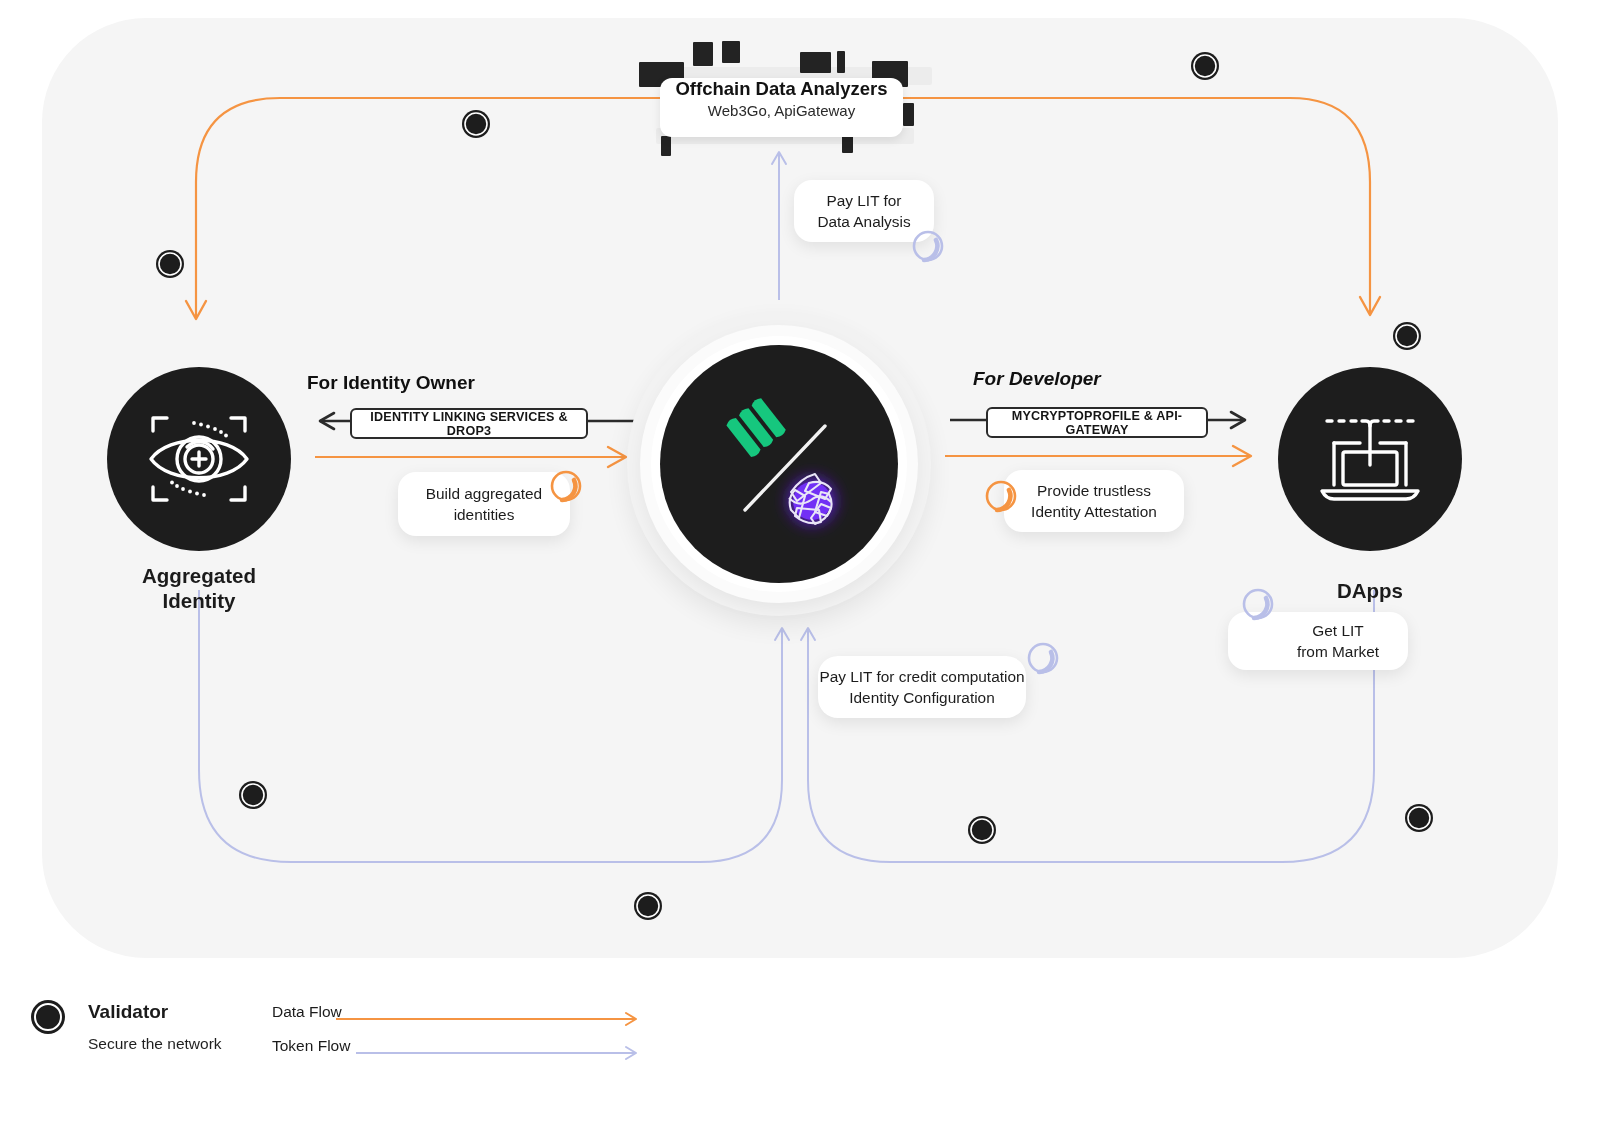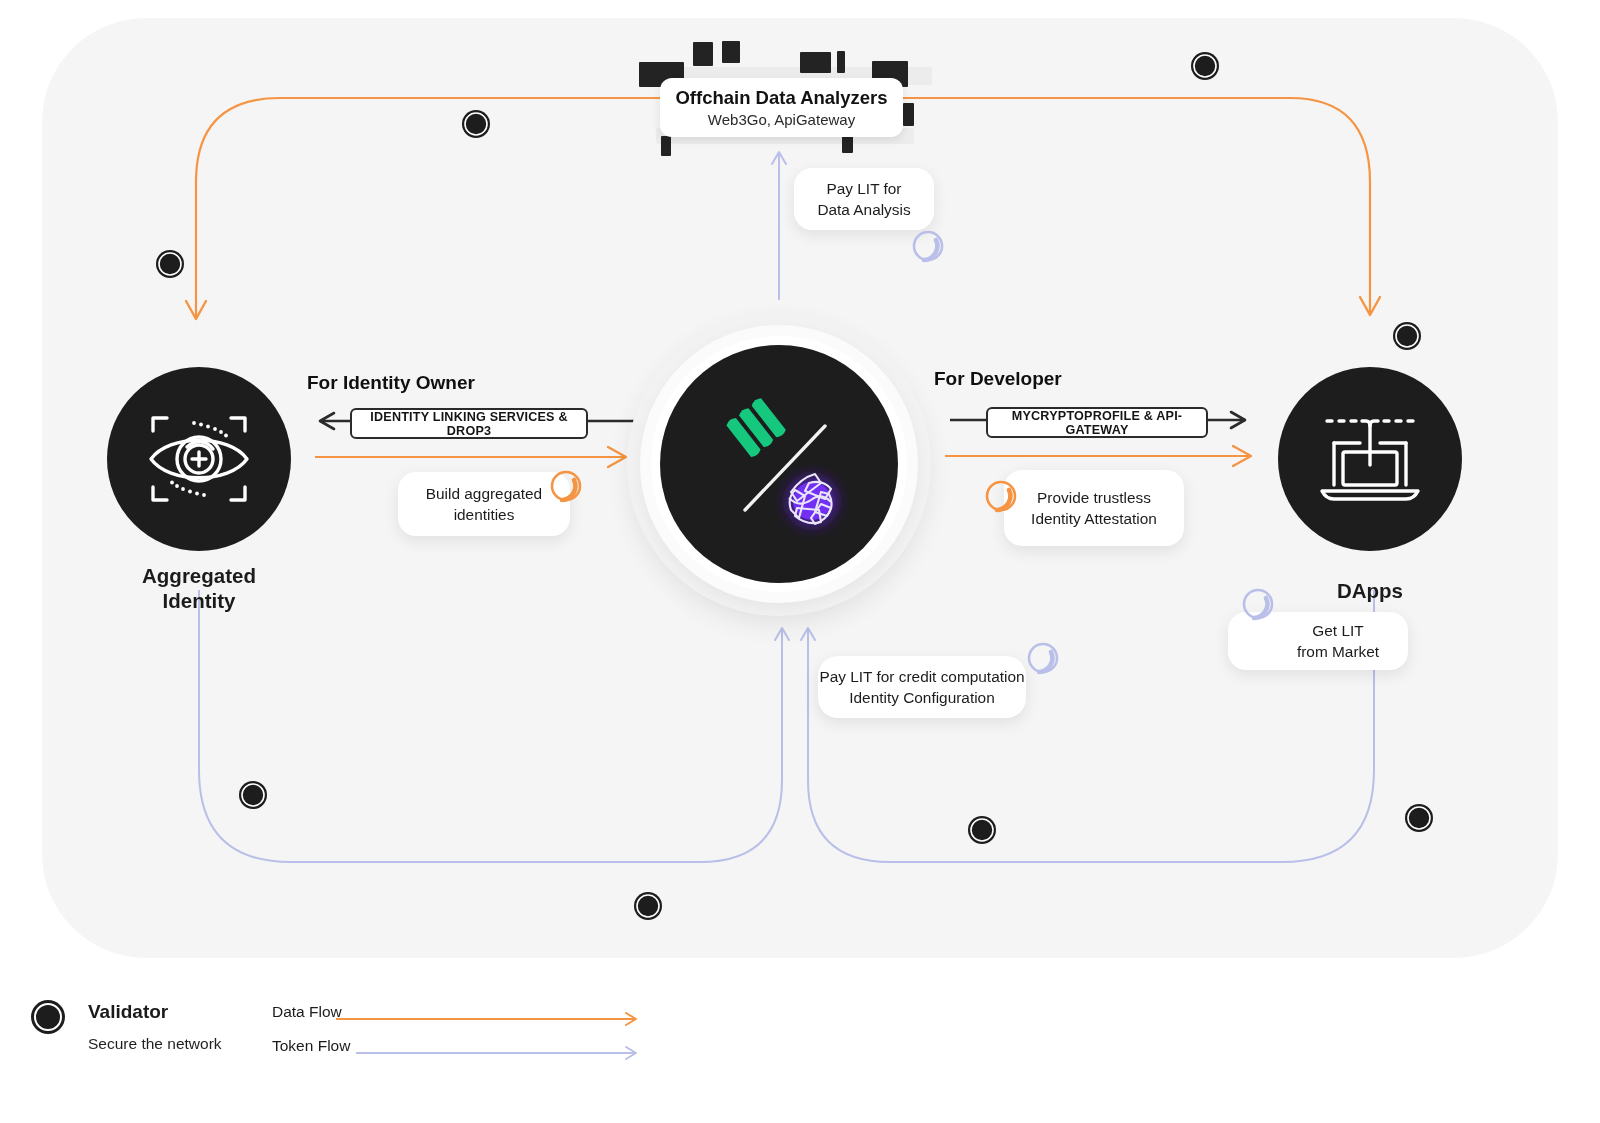--- a/index.html
+++ b/index.html
@@ -37,21 +37,21 @@
       border-radius:50%;background:#f2f2f2;box-shadow:0 10px 24px rgba(0,0,0,.07);}
   #node-center .ring2{position:absolute;left:13px;top:13px;width:278px;height:278px;
       border-radius:50%;background:#fbfbfb;box-shadow:0 6px 16px rgba(0,0,0,.05);}
   #node-center .ring1{position:absolute;left:24px;top:24px;width:256px;height:256px;
       border-radius:50%;background:#ffffff;}
   #node-center .disc{position:absolute;left:33px;top:33px;width:238px;height:238px;}
 
   
   #offchain-banner{position:absolute;left:660px;top:78px;width:243px;height:59px;
        background:#ffffff;border-radius:12px;display:flex;flex-direction:column;
-       align-items:center;justify-content:center;
+       align-items:center;
        box-shadow:0 3px 10px rgba(0,0,0,.09);z-index:6;}
   #offchain-banner .t1{font-size:18.5px;font-weight:bold;color:#121212;line-height:22px;}
   #offchain-banner .t2{font-size:15px;color:#2a2a2a;line-height:19px;margin-top:1px;}
 
   .blk{position:absolute;background:#232323;border-radius:1px;z-index:4;}
   .blkbar{position:absolute;background:#ececec;border-radius:2px;z-index:3;}
 
   
   .section-title{position:absolute;font-weight:bold;font-size:19px;color:#101010;
                  text-align:left;width:320px;}
@@ -277,24 +277,24 @@
       </svg>
     </div>
     <div class="node-label">
       <div>DApps</div>
     </div>
   </div>
 
   <div class="section-title" style="left:307px;top:372px;">For Identity Owner</div>
   <div class="pill" style="left:350px;top:408px;width:234px;">IDENTITY LINKING SERVICES &amp; DROP3</div>
 
-  <div class="section-title" style="left:934px;top:368px;">For Developer</div>
+  <div class="section-title" style="left:973px;top:368px;font-style:italic;">For Developer</div>
   <div class="pill" style="left:986px;top:407px;width:218px;">MYCRYPTOPROFILE &amp; API-GATEWAY</div>
 
-  <div class="card" style="left:794px;top:168px;width:140px;height:62px;flex-direction:column;">
+  <div class="card" style="left:794px;top:180px;width:140px;height:62px;flex-direction:column;">
     <div>Pay LIT for</div>
     <div>Data Analysis</div>
   </div>
   <div class="badge" style="left:910px;top:228px;">
     <svg width="36" height="36" viewBox="0 0 36 36">
       <circle cx="18" cy="18" r="14" fill="none" stroke="#b9bfe8" stroke-width="2.6"></circle>
       <path d="M26,12 a14,14 0 0 1 -12,20" fill="none" stroke="#b9bfe8" stroke-width="4.6" stroke-linecap="round"></path>
     </svg>
   </div>
 
@@ -302,21 +302,21 @@
     <div>Build aggregated</div>
     <div>identities</div>
   </div>
   <div class="badge" style="left:548px;top:468px;">
     <svg width="36" height="36" viewBox="0 0 36 36">
       <circle cx="18" cy="18" r="14" fill="none" stroke="#f59442" stroke-width="2.6"></circle>
       <path d="M26,12 a14,14 0 0 1 -12,20" fill="none" stroke="#f59442" stroke-width="4.6" stroke-linecap="round"></path>
     </svg>
   </div>
 
-  <div class="card" style="left:1004px;top:470px;width:180px;height:76px;flex-direction:column;">
+  <div class="card" style="left:1004px;top:470px;width:180px;height:62px;flex-direction:column;">
     <div>Provide trustless</div>
     <div>Identity Attestation</div>
   </div>
   <div class="badge" style="left:983px;top:478px;">
     <svg width="36" height="36" viewBox="0 0 36 36">
       <circle cx="18" cy="18" r="14" fill="none" stroke="#f59442" stroke-width="2.6"></circle>
       <path d="M26,12 a14,14 0 0 1 -12,20" fill="none" stroke="#f59442" stroke-width="4.6" stroke-linecap="round"></path>
     </svg>
   </div>
 

